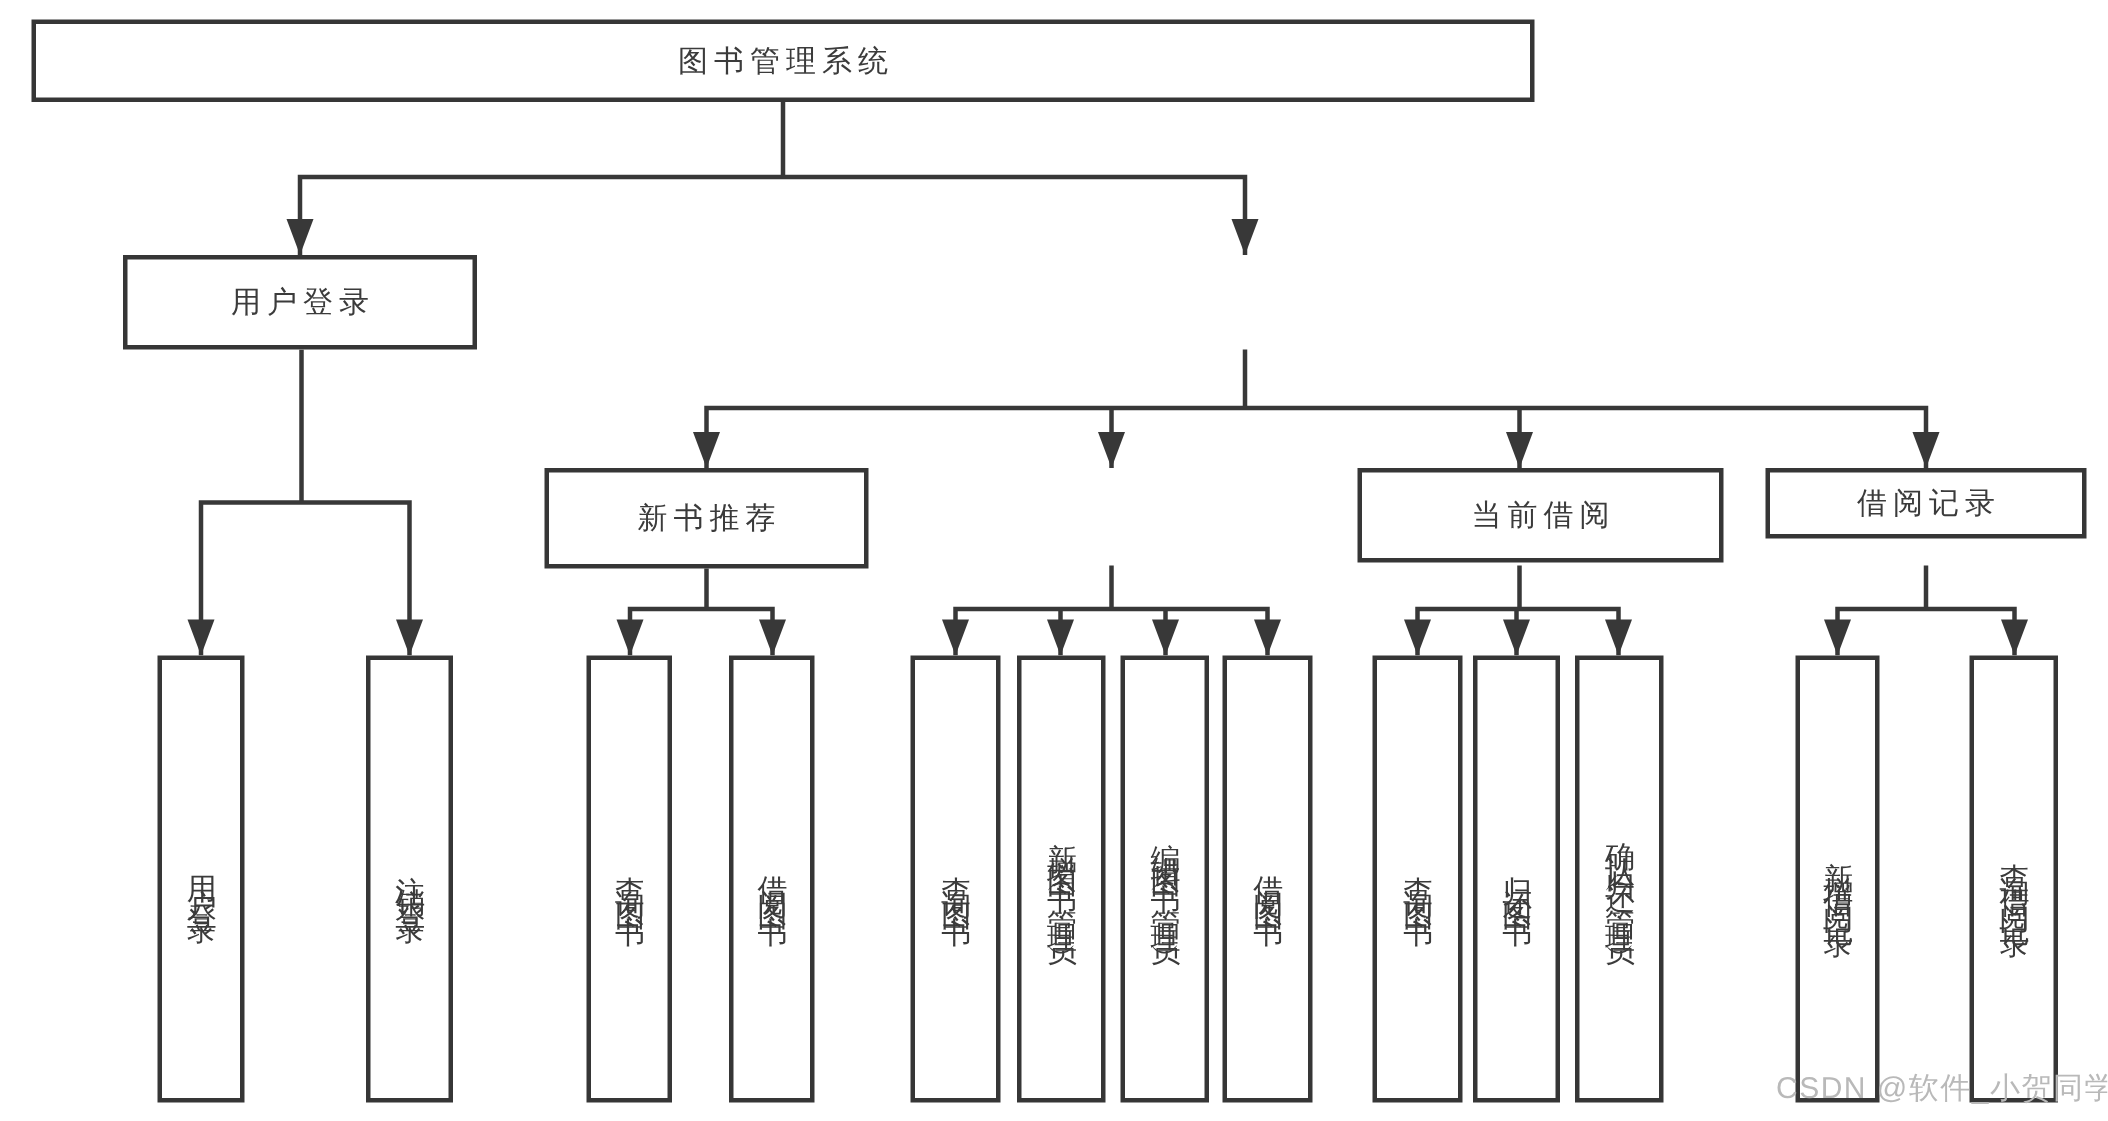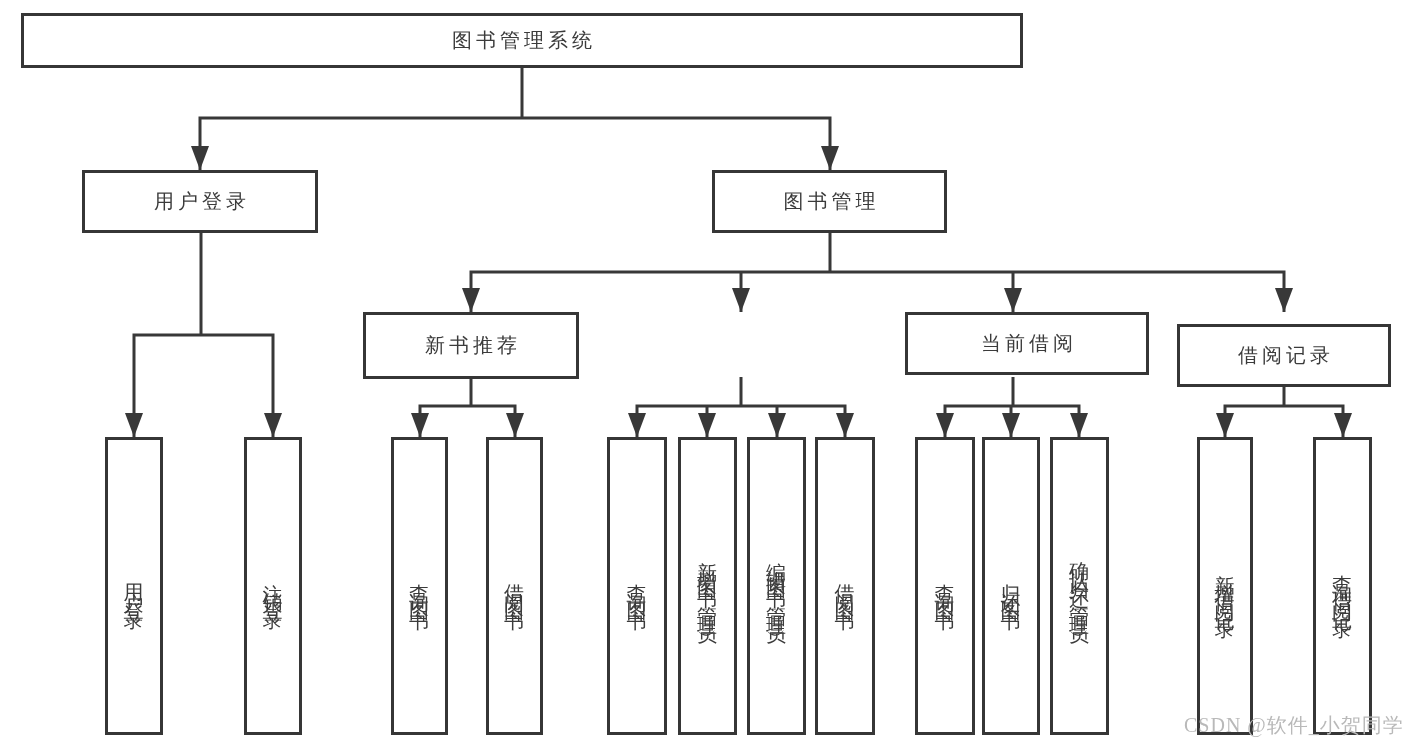--- a/index.html
+++ b/index.html
@@ -1,21 +1,21 @@
 <!DOCTYPE html>
 <html><head>
 <meta charset="utf-8">
 <style>
   html, body { margin: 0; padding: 0; background: #ffffff; }
   .canvas {
     position: relative;
     width: 1405px;
     height: 747px;
     background: #ffffff;
-    font-family: Liberation Serif, serif;
+    font-family: Liberation Sans, sans-serif;
     overflow: hidden;
   }
   .edges {
     position: absolute;
     left: 0; top: 0;
     width: 1405px; height: 747px;
     pointer-events: none;
   }
   .edges path {
     stroke: #383838;
@@ -103,25 +103,24 @@
     <g>
       <path d="M1284,377 V406 M1225,437 V406 H1343 V437"></path>
       <polygon points="1216,413 1234,413 1225,437"></polygon>
       <polygon points="1334,413 1352,413 1343,437"></polygon>
     </g>
   </svg>
 
   <div class="node h" style="left:21px; top:13px; width:1002px; height:55px;">图书管理系统</div>
 
   <div class="node h" style="left:82px; top:170px; width:236px; height:63px;">用户登录</div>
-  <div class="node h" style="left:712px; top:170px; width:235px; height:63px;">图书管理</div>
 
   <div class="node h" style="left:363px; top:312px; width:216px; height:67px;">新书推荐</div>
   <div class="node h" style="left:905px; top:312px; width:244px; height:63px;">当前借阅</div>
-  <div class="node h" style="left:1177px; top:324px; width:214px; height:63px;">借阅记录</div>
+  <div class="node h" style="left:1177px; top:312px; width:214px; height:47px;">借阅记录</div>
 
   <div class="node v" style="left:105px; top:437px; width:58px; height:298px;">用户登录</div>
   <div class="node v" style="left:244px; top:437px; width:58px; height:298px;">注销登录</div>
 
   <div class="node v" style="left:391px; top:437px; width:57px; height:298px;">查询图书</div>
   <div class="node v" style="left:486px; top:437px; width:57px; height:298px;">借阅图书</div>
 
   <div class="node v" style="left:607px; top:437px; width:60px; height:298px;">查询图书</div>
   <div class="node v" style="left:678px; top:437px; width:59px; height:298px;">新增图书（管理员）</div>
   <div class="node v" style="left:747px; top:437px; width:59px; height:298px;">编辑图书（管理员）</div>

